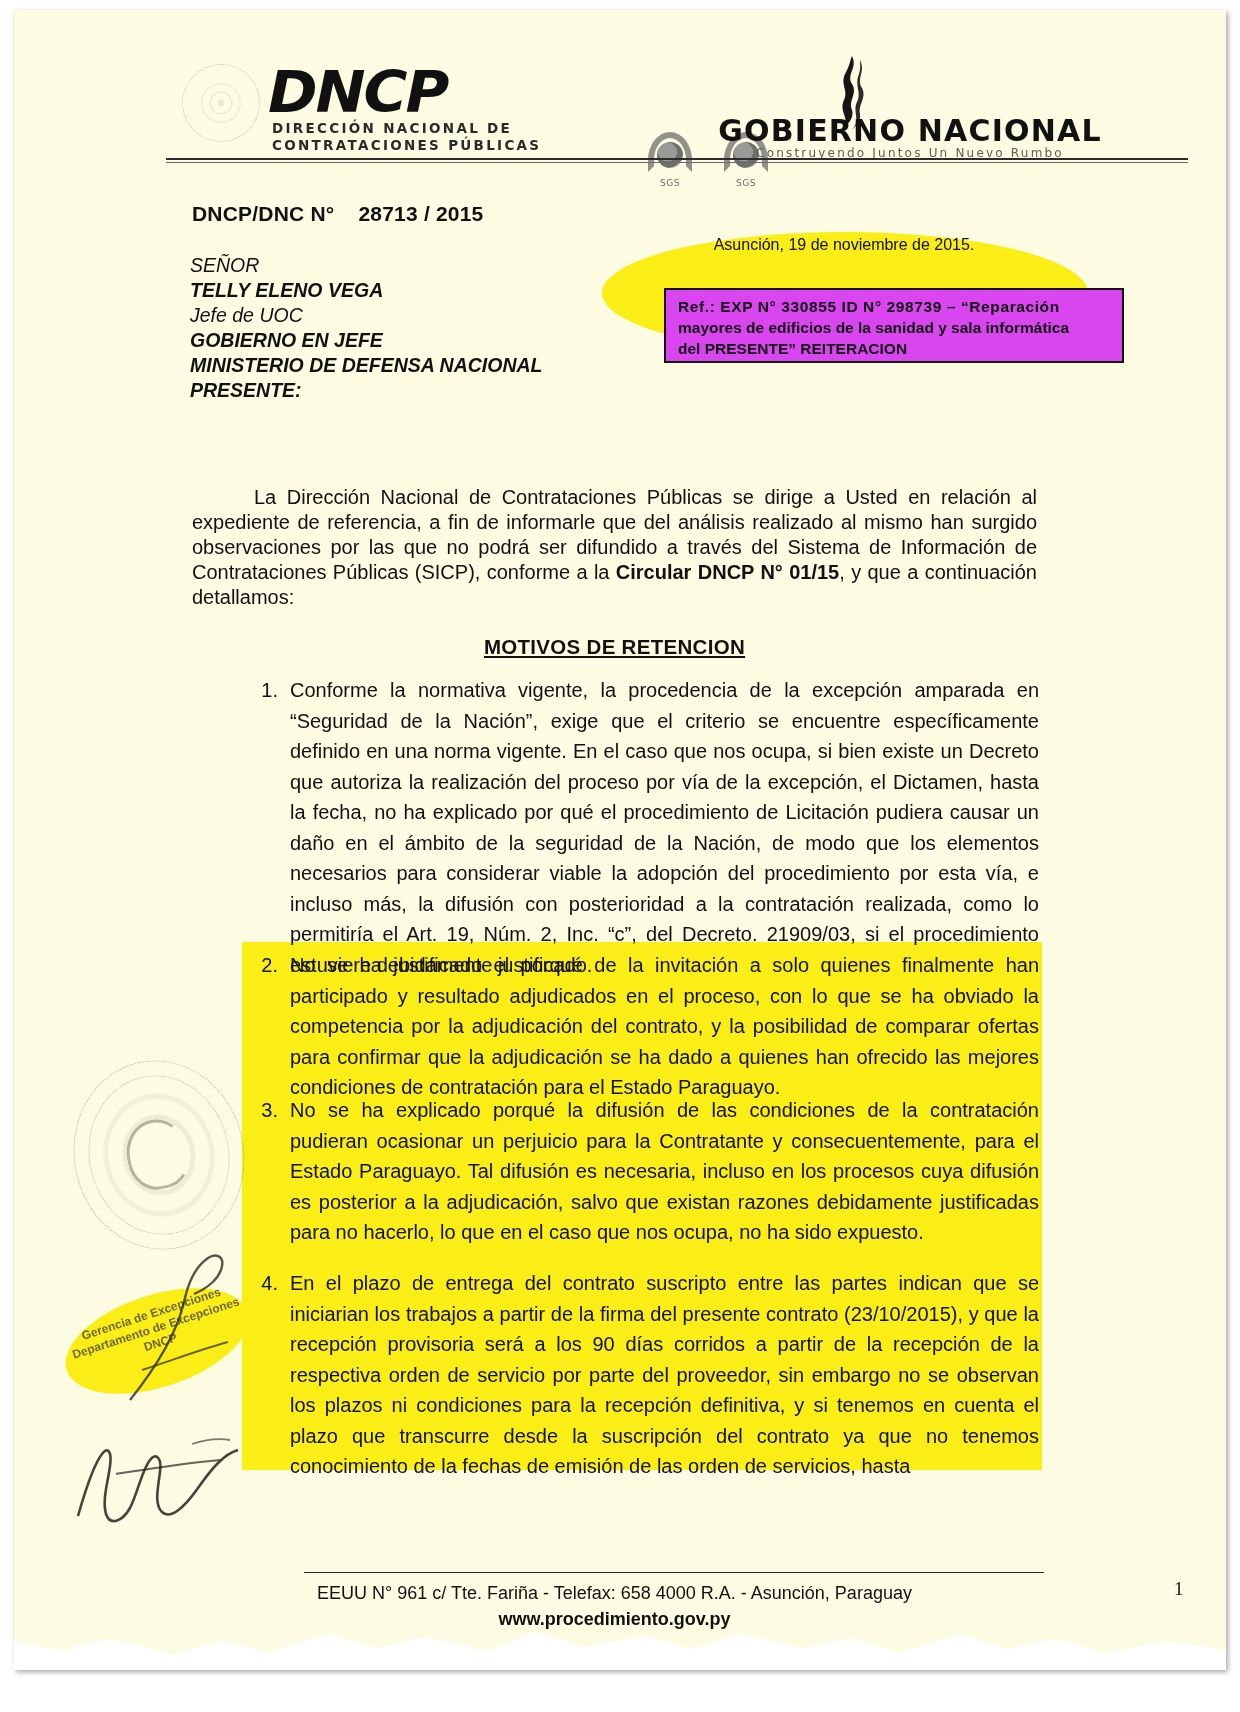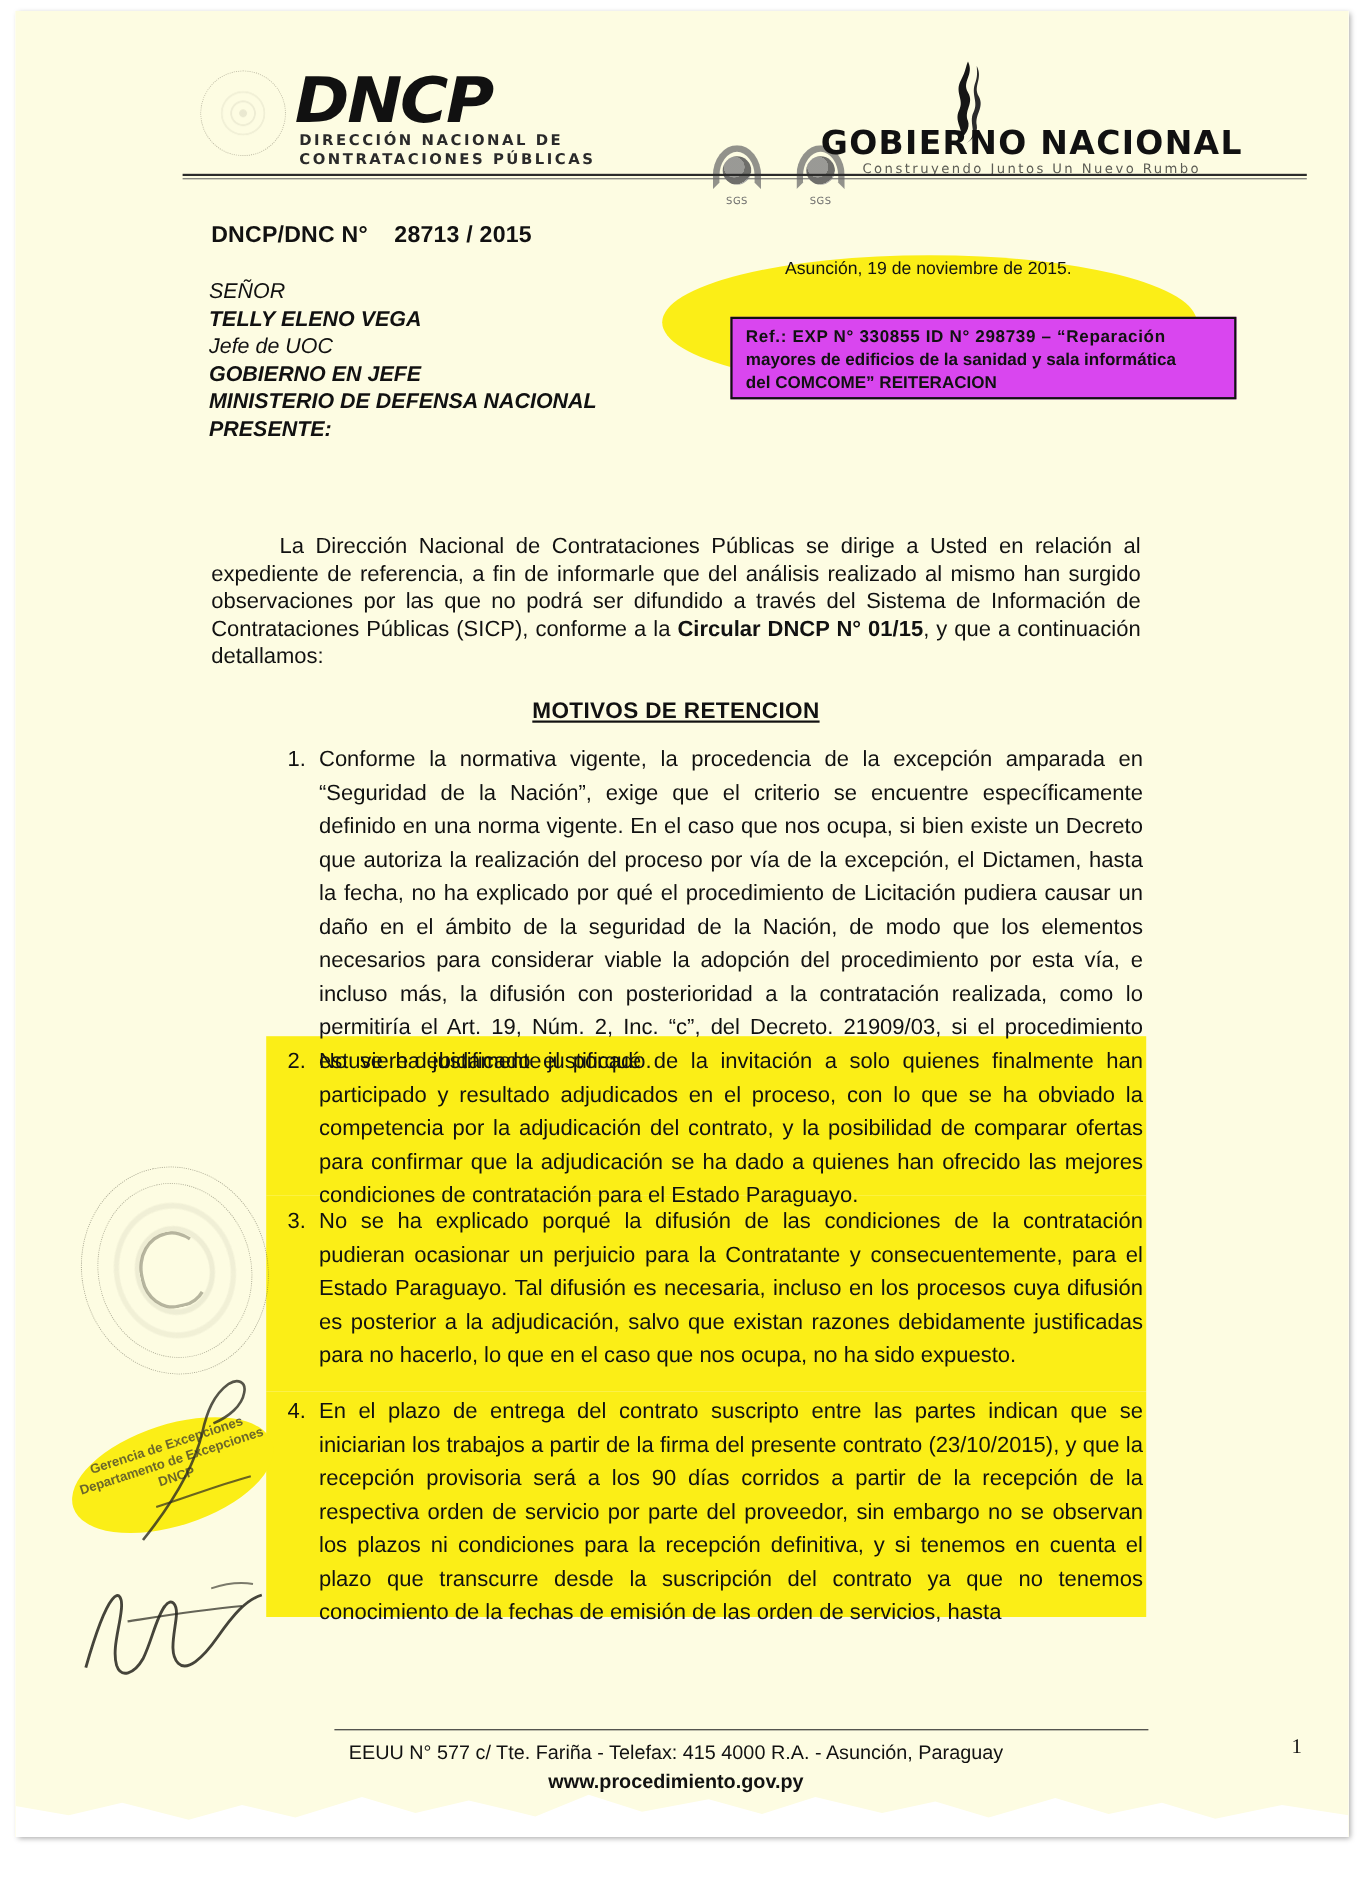--- a/index.html
+++ b/index.html
@@ -97,21 +97,21 @@
   }
   .sgs-mark .lbl {
     position: absolute; left: 0; bottom: 0; width: 100%;
     text-align: center; font-size: 9px; color: #6a6a6a;
     font-family: "DejaVu Sans", sans-serif; letter-spacing: .5px;
   }
   #sgs-1 { left: 468px; }
   #sgs-2 { left: 544px; }
 
   
-  #gob-logo { position: absolute; left: 688px; top: 44px; width: 472px; height: 104px; }
+  #gob-logo { position: absolute; left: 660px; top: 44px; width: 472px; height: 104px; }
   #gob-flame {
     position: absolute; left: 148px; top: 0px; width: 52px; height: 76px;
   }
   #gob-word {
     position: absolute; left: 0; top: 62px; width: 100%;
     font-family: "DejaVu Sans", sans-serif;
     font-weight: 800; font-size: 30px; letter-spacing: 1.2px;
     color: #111; text-align: center; line-height: 1;
   }
   #gob-tagline {
@@ -304,21 +304,21 @@
     <div class="b">GOBIERNO EN JEFE</div>
     <div class="b">MINISTERIO DE DEFENSA NACIONAL</div>
     <div class="u">PRESENTE:</div>
   </div>
 
   <div id="ref-ellipse"></div>
   <div id="ref-city">Asunción, 19 de noviembre de 2015.</div>
   <div id="ref-box">
     <div class="line l1">Ref.:  EXP  N°  330855  ID  N°  298739  –  “Reparación</div>
     <div class="line">mayores de edificios de la sanidad y sala informática</div>
-    <div class="line">del COMCOME” REITERACION</div>
+    <div class="line">del PRESENTE” REITERACION</div>
   </div>
 
   <div id="body-intro"><span>La Dirección Nacional de Contrataciones Públicas se dirige a Usted en relación al expediente de referencia, a fin de informarle que del análisis realizado al mismo han surgido observaciones por las que no podrá ser difundido a través del Sistema de Información de Contrataciones Públicas (SICP), conforme a la </span><b>Circular DNCP N° 01/15</b><span>, y que a continuación detallamos:</span></div>
 
   <div id="motivos">MOTIVOS DE RETENCION</div>
 
   <div class="hl-band" id="hl-2"></div>
   <div class="hl-band" id="hl-3"></div>
   <div class="hl-band" id="hl-4"></div>
 
@@ -360,20 +360,20 @@
   <svg id="sig-bottom" viewBox="0 0 180 110">
     <path d="M6 86 C 14 58, 22 34, 30 24 C 36 16, 40 22, 38 36 C 36 52, 30 70, 34 84
              C 38 96, 50 92, 58 78 C 66 62, 70 40, 78 30 C 84 22, 90 28, 88 42
              C 86 58, 82 74, 90 82 C 98 90, 112 78, 126 58 C 140 38, 152 24, 166 20" fill="none" stroke="#24231c" stroke-width="2.6" opacity=".85"></path>
     <path d="M44 44 C 70 40, 106 34, 148 30" fill="none" stroke="#24231c" stroke-width="2" opacity=".7"></path>
     <path d="M120 14 C 132 10, 146 8, 158 10" fill="none" stroke="#24231c" stroke-width="1.8" opacity=".6"></path>
   </svg>
 
   <div id="footer-rule"></div>
   <div id="footer">
-    <div class="l1">EEUU N° 577 c/ Tte. Fariña - Telefax: 415 4000 R.A. - Asunción, Paraguay</div>
+    <div class="l1">EEUU N° 961 c/ Tte. Fariña - Telefax: 658 4000 R.A. - Asunción, Paraguay</div>
     <div class="l2">www.procedimiento.gov.py</div>
   </div>
   <div id="page-no">1</div>
 
   <div id="torn"></div>
 </div>
 <div id="scan-shadow"></div>
 
 </body></html>

